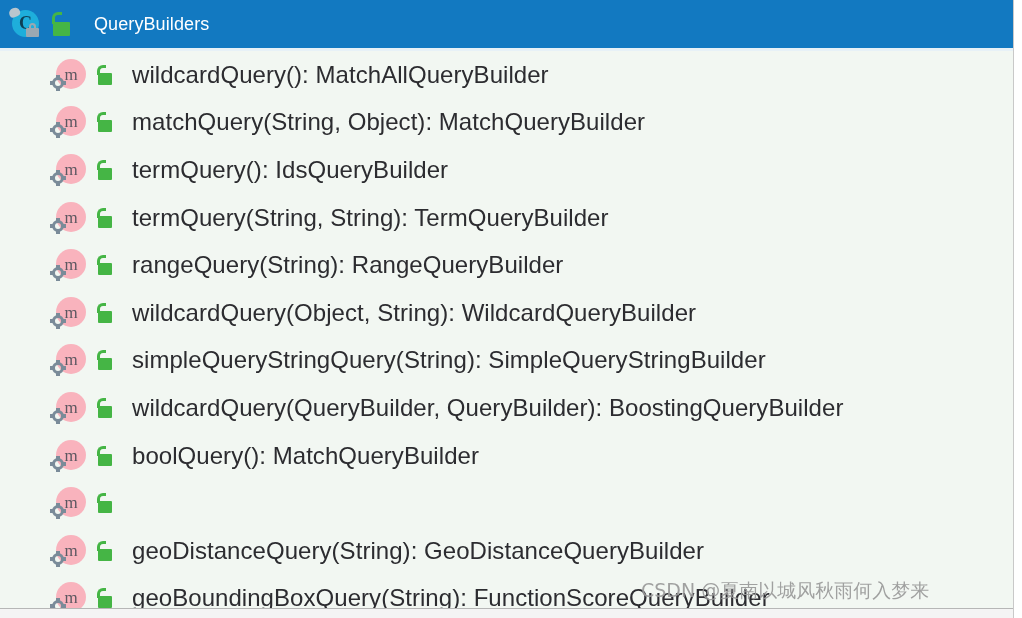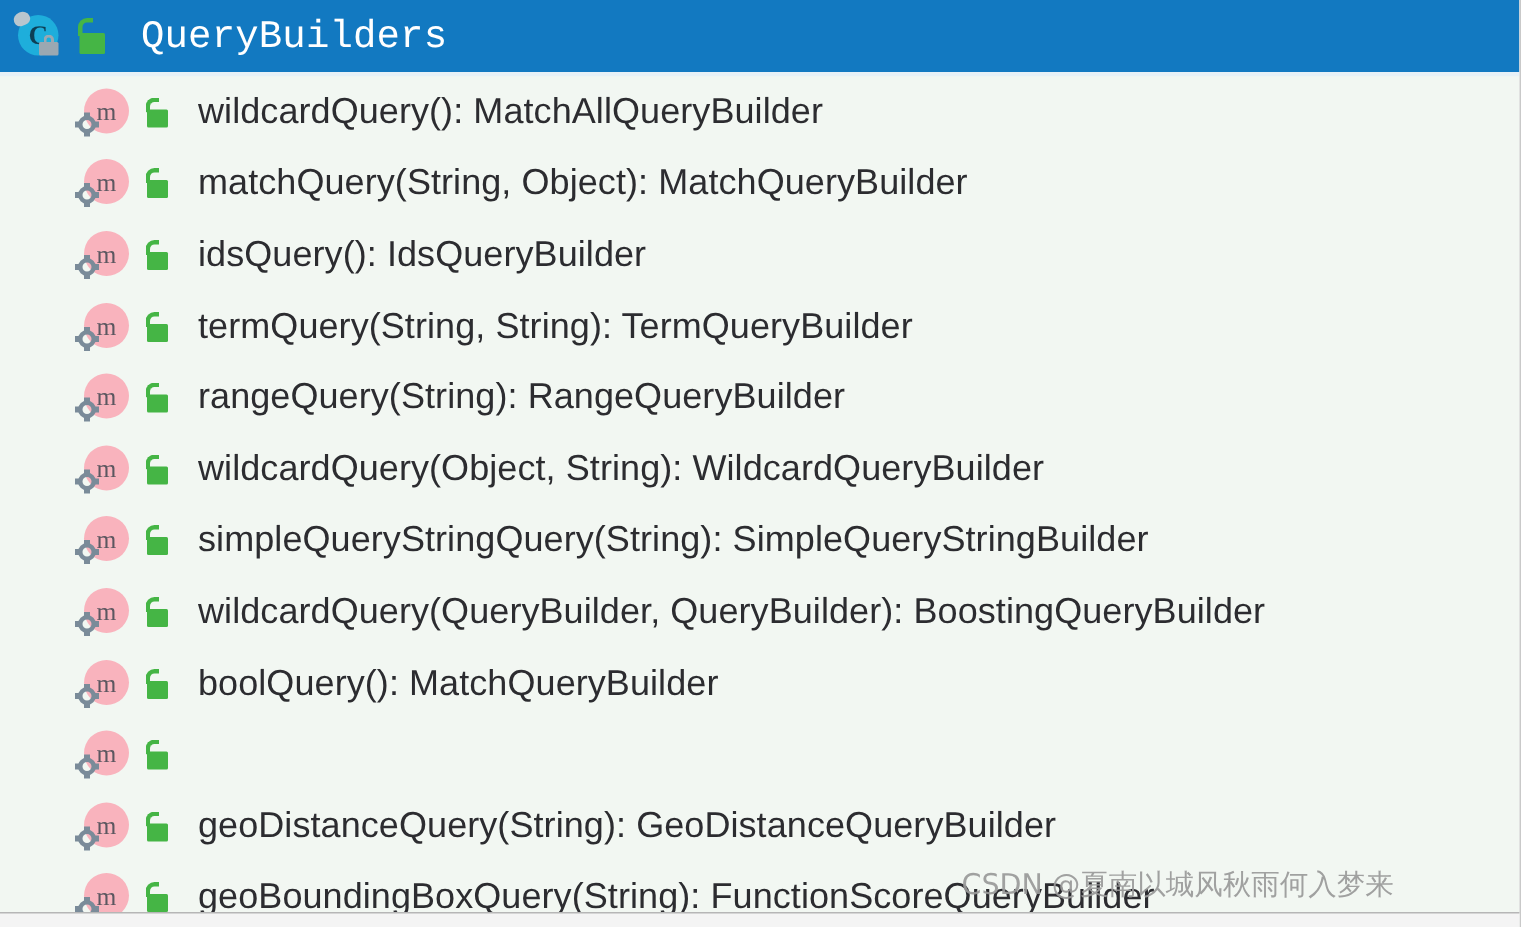--- a/index.html
+++ b/index.html
@@ -43,27 +43,26 @@
     background: #e7f1f7;
   }
   .title-icons {
     display: flex;
     align-items: center;
     gap: 6px;
     flex: 0 0 auto;
   }
   .title-text {
     color: #ffffff;
-    font-size: 26px;
+    font-size: 18px;
     line-height: 30px;
     letter-spacing: 0.1px;
     margin-left: 22px;
     white-space: nowrap;
     font-weight: 400;
-    font-family: Liberation Mono, monospace;
   }
 
   
   .class-icon {
     position: relative;
     width: 36px;
     height: 34px;
     flex: 0 0 auto;
   }
   .class-icon .disc {
@@ -331,21 +330,21 @@
               <span class="sm-b"></span>
               <span class="sm-l"></span>
               <span class="sm-r"></span>
             </span>
           </span>
           <span class="padlock small">
             <span class="pshackle"></span>
             <span class="pbody"></span>
           </span>
         </div>
-        <span class="row-label">idsQuery(): IdsQueryBuilder</span>
+        <span class="row-label">termQuery(): IdsQueryBuilder</span>
       </div>
       <div class="row">
         <div class="row-icons">
           <span class="method-icon">
             <span class="pdisc"></span>
             <span class="mletter">m</span>
             <span class="static-mark">
               <span class="sm-ring"></span>
               <span class="sm-t"></span>
               <span class="sm-b"></span>

